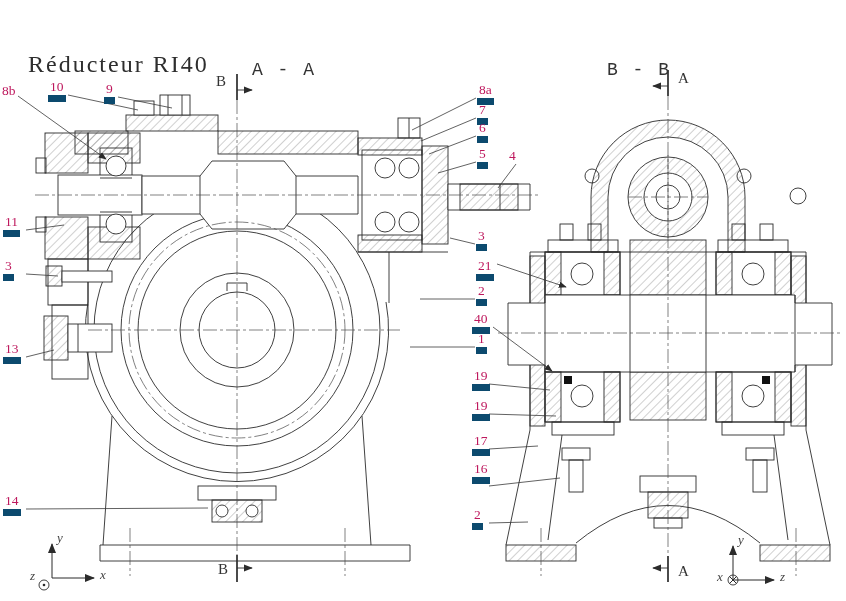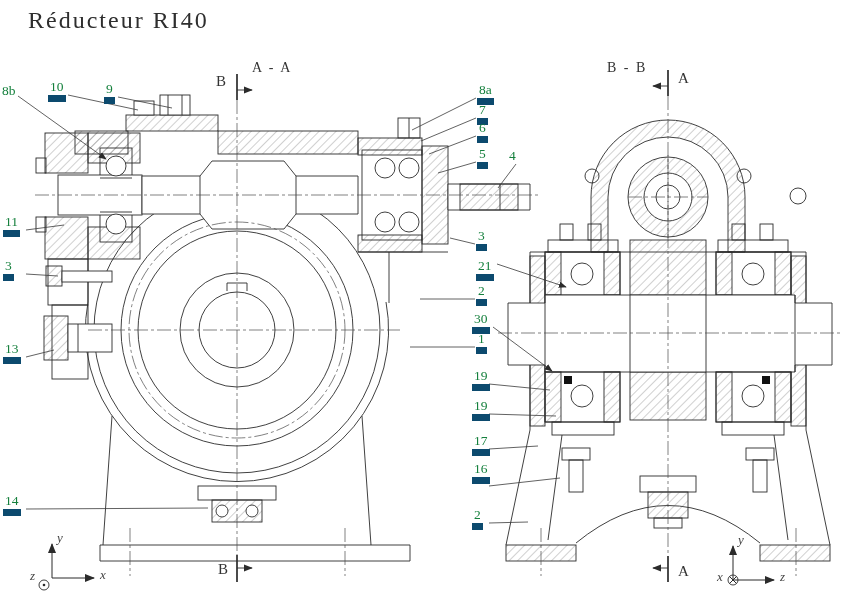--- a/index.html
+++ b/index.html
@@ -6,23 +6,23 @@
   #stage{position:relative;width:846px;height:601px;background:#ffffff;overflow:hidden;
          font-family:"Liberation Serif",serif;}
   svg{position:absolute;left:0;top:0;}
   .s{stroke:#2b2b2b;fill:none;stroke-width:0.9;}
   .w{stroke:#2b2b2b;fill:#ffffff;stroke-width:0.9;}
   .h{stroke:#2b2b2b;fill:url(#h1);stroke-width:0.9;}
   .cl{stroke:#4a4a4a;stroke-width:0.7;stroke-dasharray:14 3 3 3;fill:none;}
   .ldg line{stroke:#3a3a3a;stroke-width:0.8;}
   .mk{stroke:#2b2b2b;stroke-width:1.7;}
   .ax line{stroke:#2b2b2b;stroke-width:1;}
-  .lbl{position:absolute;color:#15803d;white-space:nowrap;line-height:1;}
-  .title{font-size:24px;letter-spacing:2px;color:#2e2e2e;}
-  .viewlab{font-size:14px;letter-spacing:2px;color:#333;}
+  .lbl{position:absolute;color:#be185d;white-space:nowrap;line-height:1;}
+  .title{font-size:24px;letter-spacing:2px;color:#2e2e2e;margin-top:44px;}
+  .viewlab{font-size:18px;letter-spacing:2px;color:#333;font-family:Liberation Mono, monospace;}
   .marker{font-size:15px;color:#333;}
   .num{font-size:13.5px;}
   .num.u{border-bottom:7px solid #0c4a6e;padding:0 2px 1px 2px;}
   .ax-lbl{font-size:13px;font-style:italic;color:#444;}
 </style>
 </head>
 <body>
 
 <div id="stage">
 
@@ -269,21 +269,21 @@
 <div class="lbl num u" style="left:3px;top:494px">14</div>
 
 <div class="lbl num u" style="left:477px;top:83px">8a</div>
 <div class="lbl num u" style="left:477px;top:103px">7</div>
 <div class="lbl num u" style="left:477px;top:121px">6</div>
 <div class="lbl num u" style="left:477px;top:147px">5</div>
 <div class="lbl num" style="left:509px;top:149px">4</div>
 <div class="lbl num u" style="left:476px;top:229px">3</div>
 <div class="lbl num u" style="left:476px;top:259px">21</div>
 <div class="lbl num u" style="left:476px;top:284px">2</div>
-<div class="lbl num u" style="left:472px;top:312px">30</div>
+<div class="lbl num u" style="left:472px;top:312px">40</div>
 <div class="lbl num u" style="left:476px;top:332px">1</div>
 <div class="lbl num u" style="left:472px;top:369px">19</div>
 <div class="lbl num u" style="left:472px;top:399px">19</div>
 <div class="lbl num u" style="left:472px;top:434px">17</div>
 <div class="lbl num u" style="left:472px;top:462px">16</div>
 <div class="lbl num u" style="left:472px;top:508px">2</div>
 
 <div class="lbl ax-lbl" style="left:57px;top:531px">y</div>
 <div class="lbl ax-lbl" style="left:100px;top:568px">x</div>
 <div class="lbl ax-lbl" style="left:30px;top:569px">z</div>

